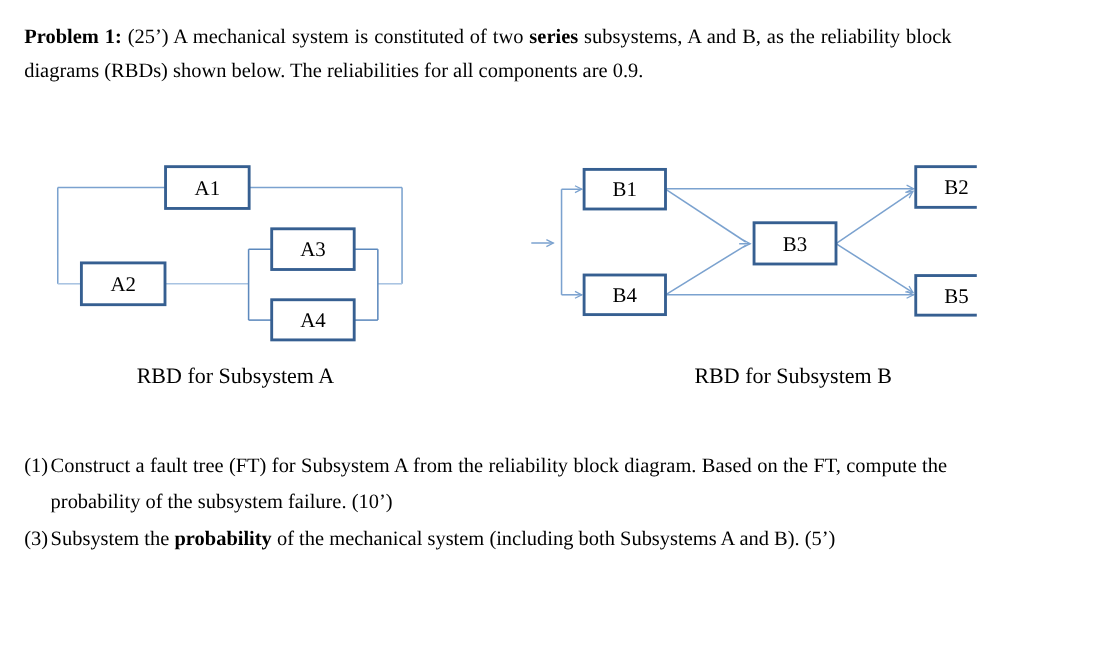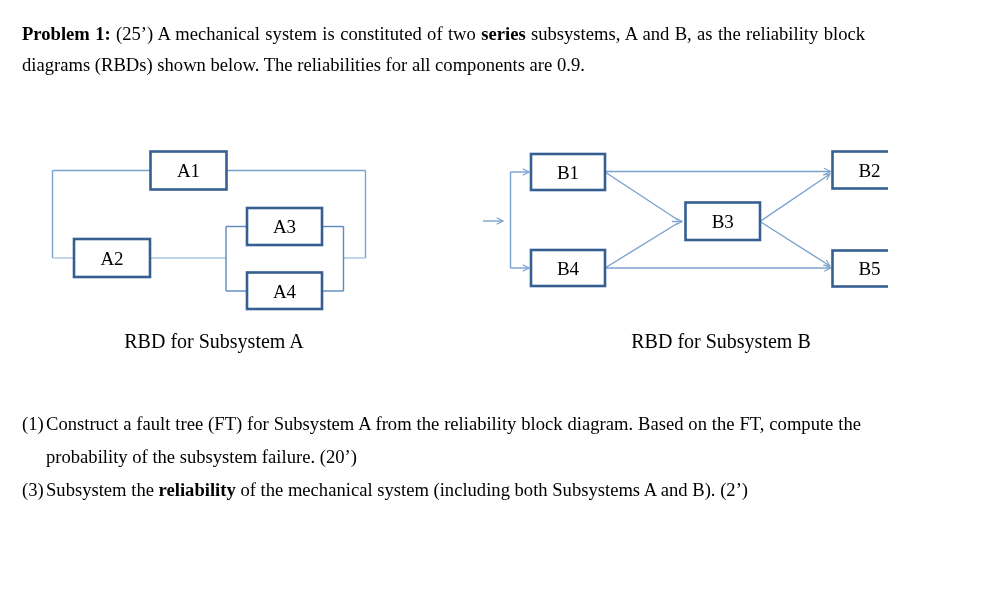--- a/index.html
+++ b/index.html
@@ -90,17 +90,17 @@
     </g>
     <text x="568" y="38.5" text-anchor="middle">B1</text>
     <text x="869.5" y="36.5" text-anchor="middle">B2</text>
     <text x="722.75" y="88" text-anchor="middle">B3</text>
     <text x="568" y="134.5" text-anchor="middle">B4</text>
     <text x="869.5" y="135" text-anchor="middle">B5</text>
     <text x="721" y="208" text-anchor="middle" class="caption">RBD for Subsystem B</text>
   </svg>
 
   <div class="questions">
-    <p class="q"><span class="qnum">(1)</span><span>Construct a fault tree (FT) for Subsystem A from the reliability block diagram. Based on the FT, compute the probability of the subsystem failure.  (20’)</span><span class="b"></span><span></span></p>
-    <p class="q"><span class="qnum">(3)</span><span>Subsystem the </span><span class="b">reliability</span><span> of the mechanical system (including both Subsystems A and B).  (2’)</span></p>
+    <p class="q"><span class="qnum">(1)</span><span>Construct a fault tree (FT) for Subsystem A from the reliability block diagram. Based on the FT, compute the probability of the subsystem failure.  (10’)</span><span class="b"></span><span></span></p>
+    <p class="q"><span class="qnum">(3)</span><span>Subsystem the </span><span class="b">probability</span><span> of the mechanical system (including both Subsystems A and B).  (5’)</span></p>
   </div>
 
 </div>
 
 </body></html>

